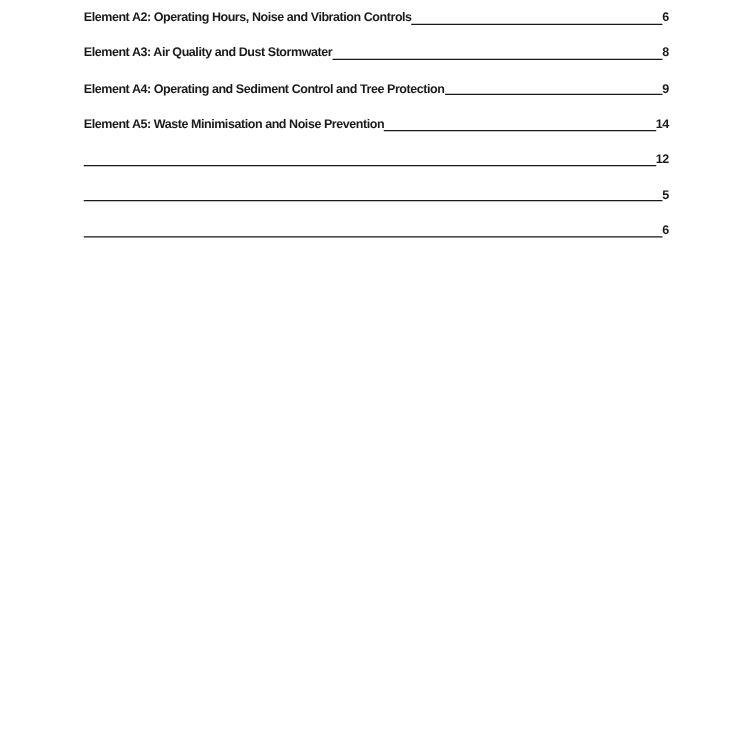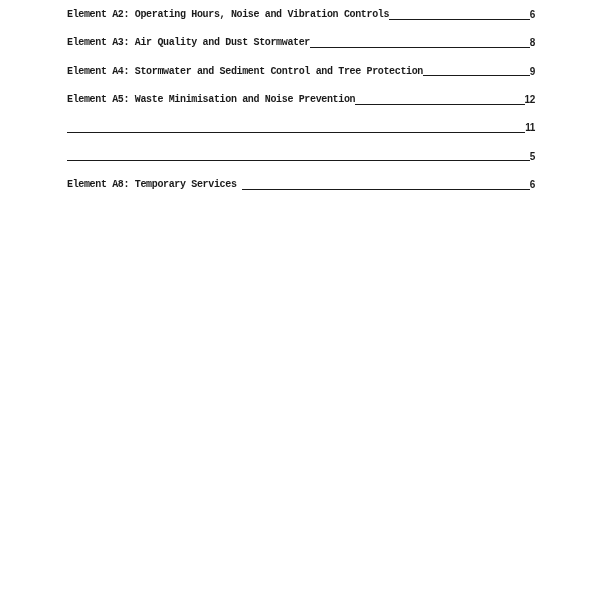--- a/index.html
+++ b/index.html
@@ -28,21 +28,20 @@
     line-height: 28.35px;
     font-weight: 700;
     font-size: 10px;
     letter-spacing: -0.35px;
     color: #1a1a1a;
     cursor: pointer;
   }
   .toc-label {
     white-space: pre;
     flex: 0 0 auto;
-    font-family: Liberation Mono, monospace;
   }
   .toc-leader {
     flex: 1 1 auto;
     height: 17.6px;
     border-bottom: 1.7px solid #1a1a1a;
   }
   .toc-page {
     flex: 0 0 auto;
     white-space: pre;
   }
@@ -56,36 +55,35 @@
     <span class="toc-label">Element A2: Operating Hours, Noise and Vibration Controls</span>
     <span class="toc-leader"></span>
     <span class="toc-page">6</span>
   </div>
       <div class="toc-row">
     <span class="toc-label">Element A3: Air Quality and Dust Stormwater</span>
     <span class="toc-leader"></span>
     <span class="toc-page">8</span>
   </div>
       <div class="toc-row">
-    <span class="toc-label">Element A4: Stormwater and Sediment Control and Tree Protection</span>
+    <span class="toc-label">Element A4: Operating and Sediment Control and Tree Protection</span>
     <span class="toc-leader"></span>
     <span class="toc-page">9</span>
   </div>
       <div class="toc-row">
     <span class="toc-label">Element A5: Waste Minimisation and Noise Prevention</span>
     <span class="toc-leader"></span>
-    <span class="toc-page">12</span>
+    <span class="toc-page">14</span>
   </div>
       <div class="toc-row">
     <span class="toc-leader"></span>
-    <span class="toc-page">11</span>
+    <span class="toc-page">12</span>
   </div>
       <div class="toc-row">
     <span class="toc-leader"></span>
     <span class="toc-page">5</span>
   </div>
       <div class="toc-row">
-    <span class="toc-label">Element A8: Temporary Services </span>
     <span class="toc-leader"></span>
     <span class="toc-page">6</span>
   </div>
     </div>
 </div>
 
 </body></html>

